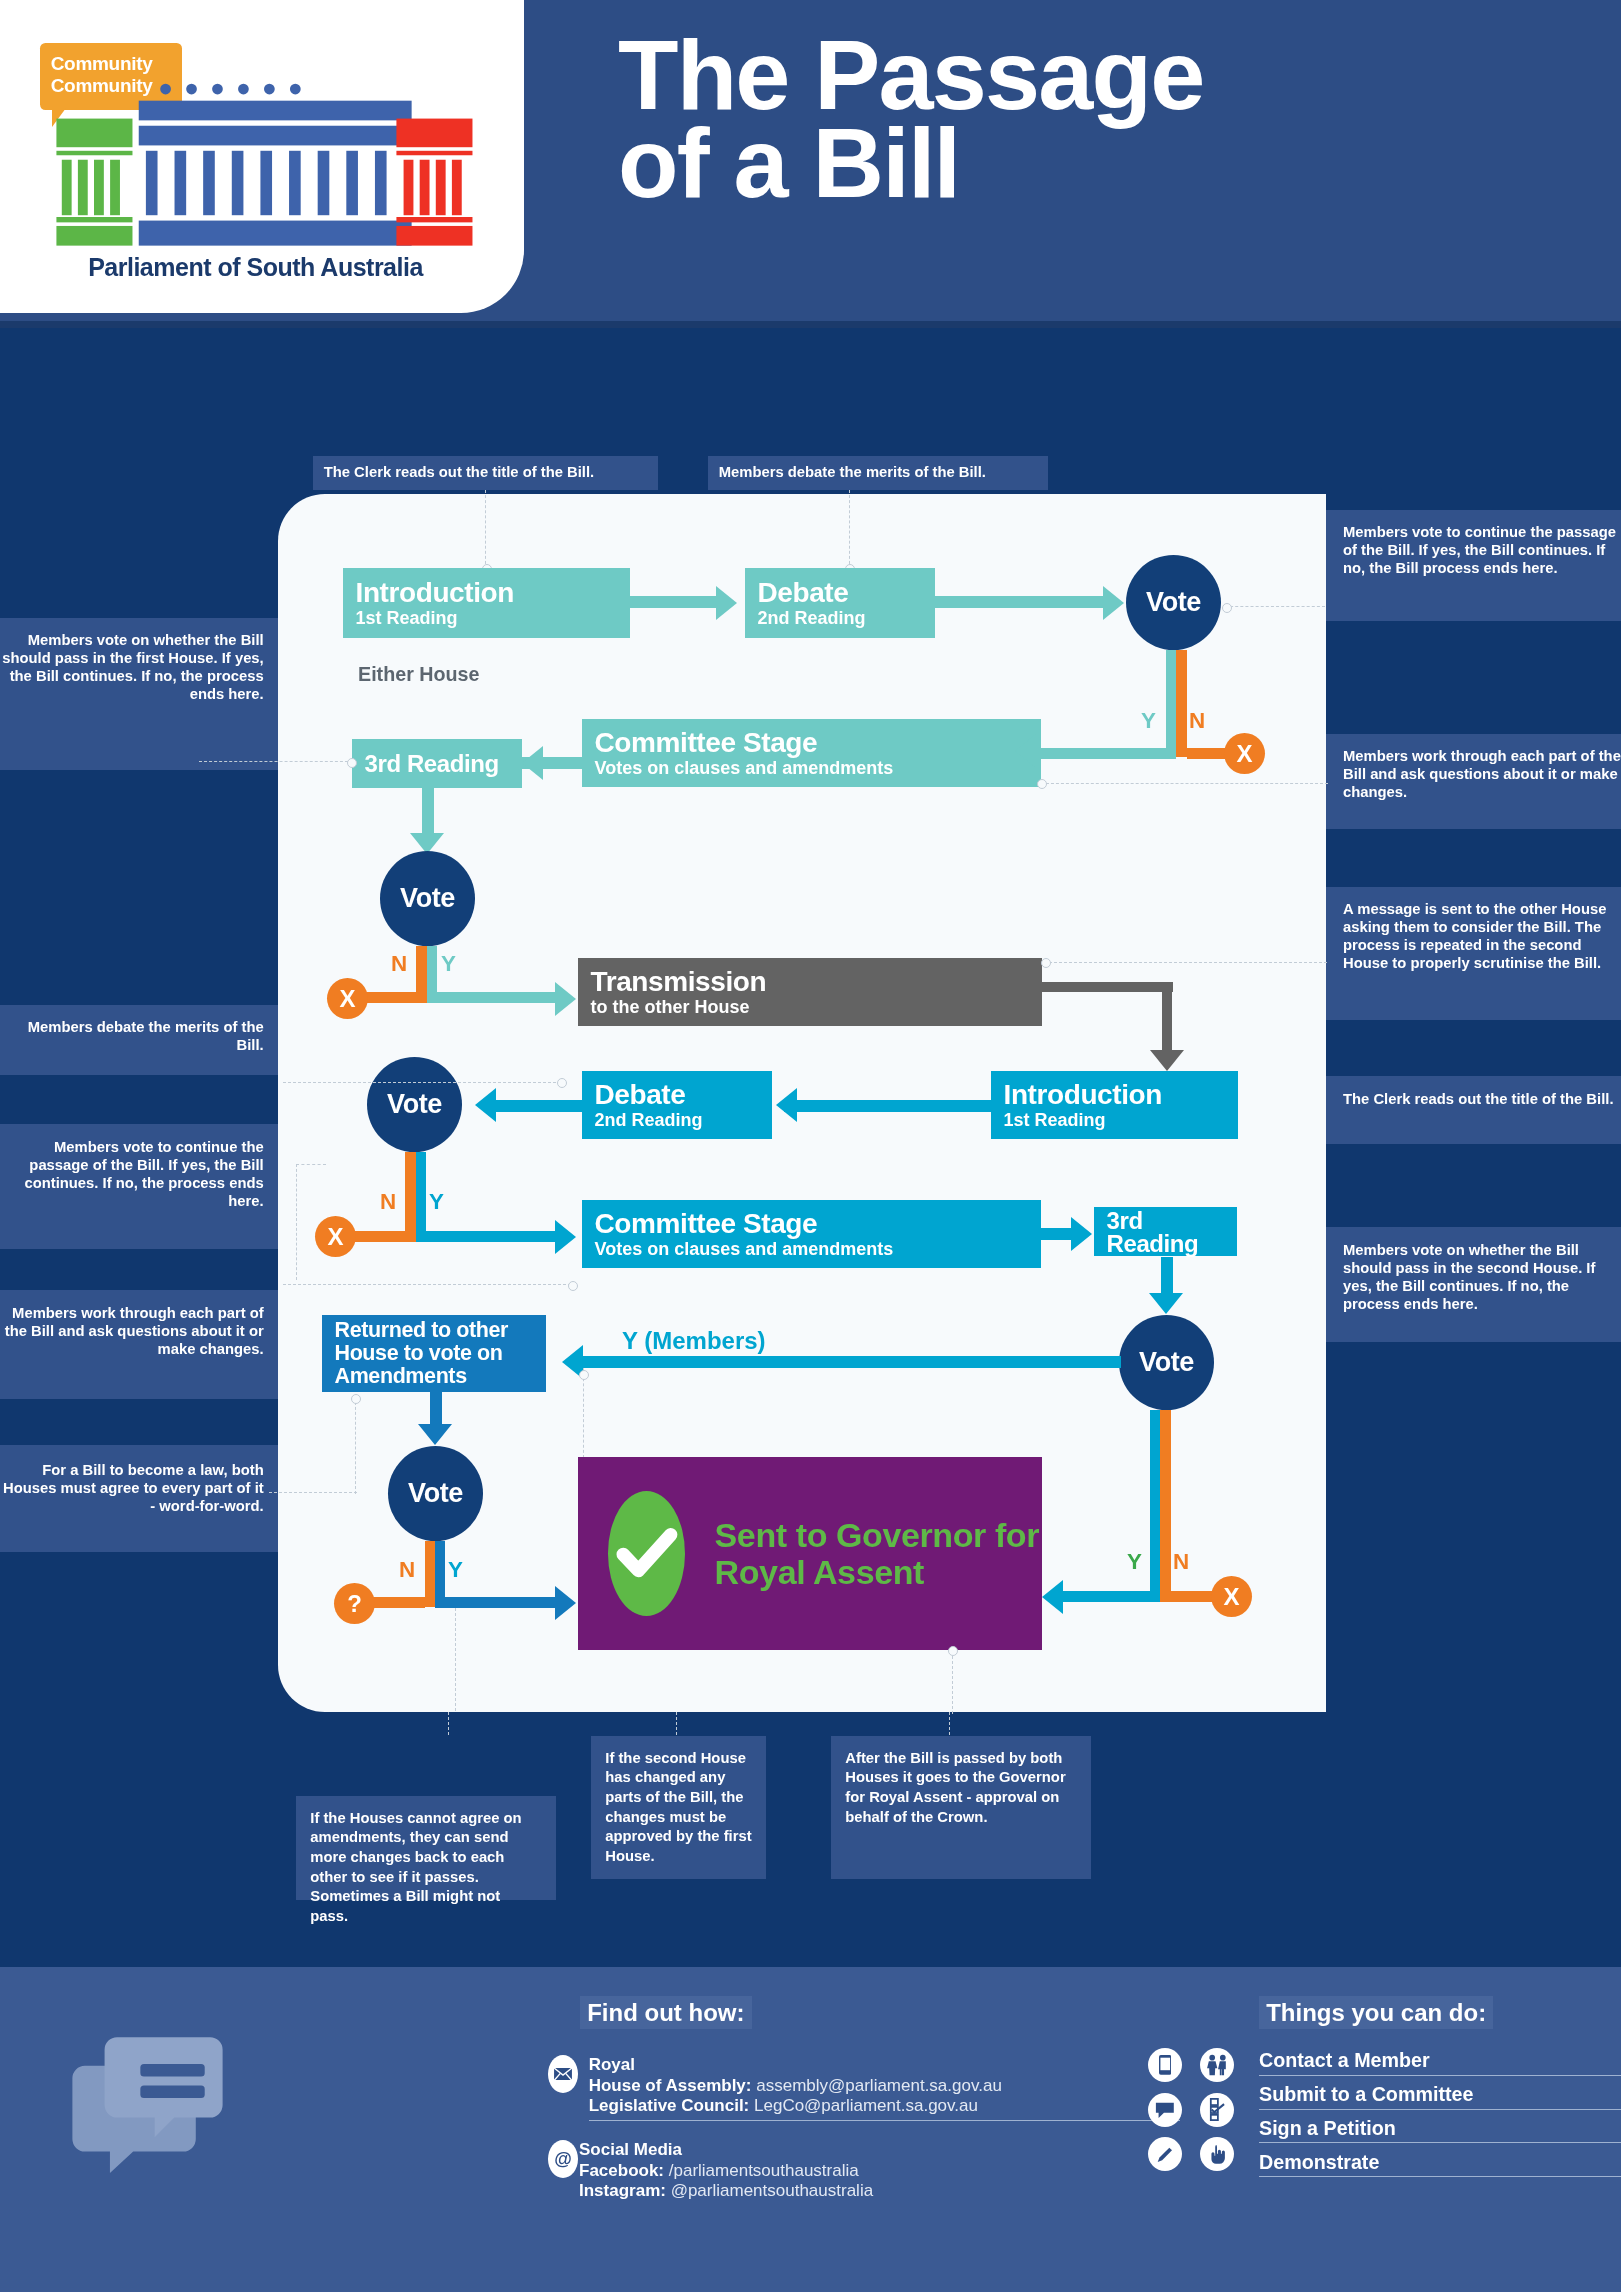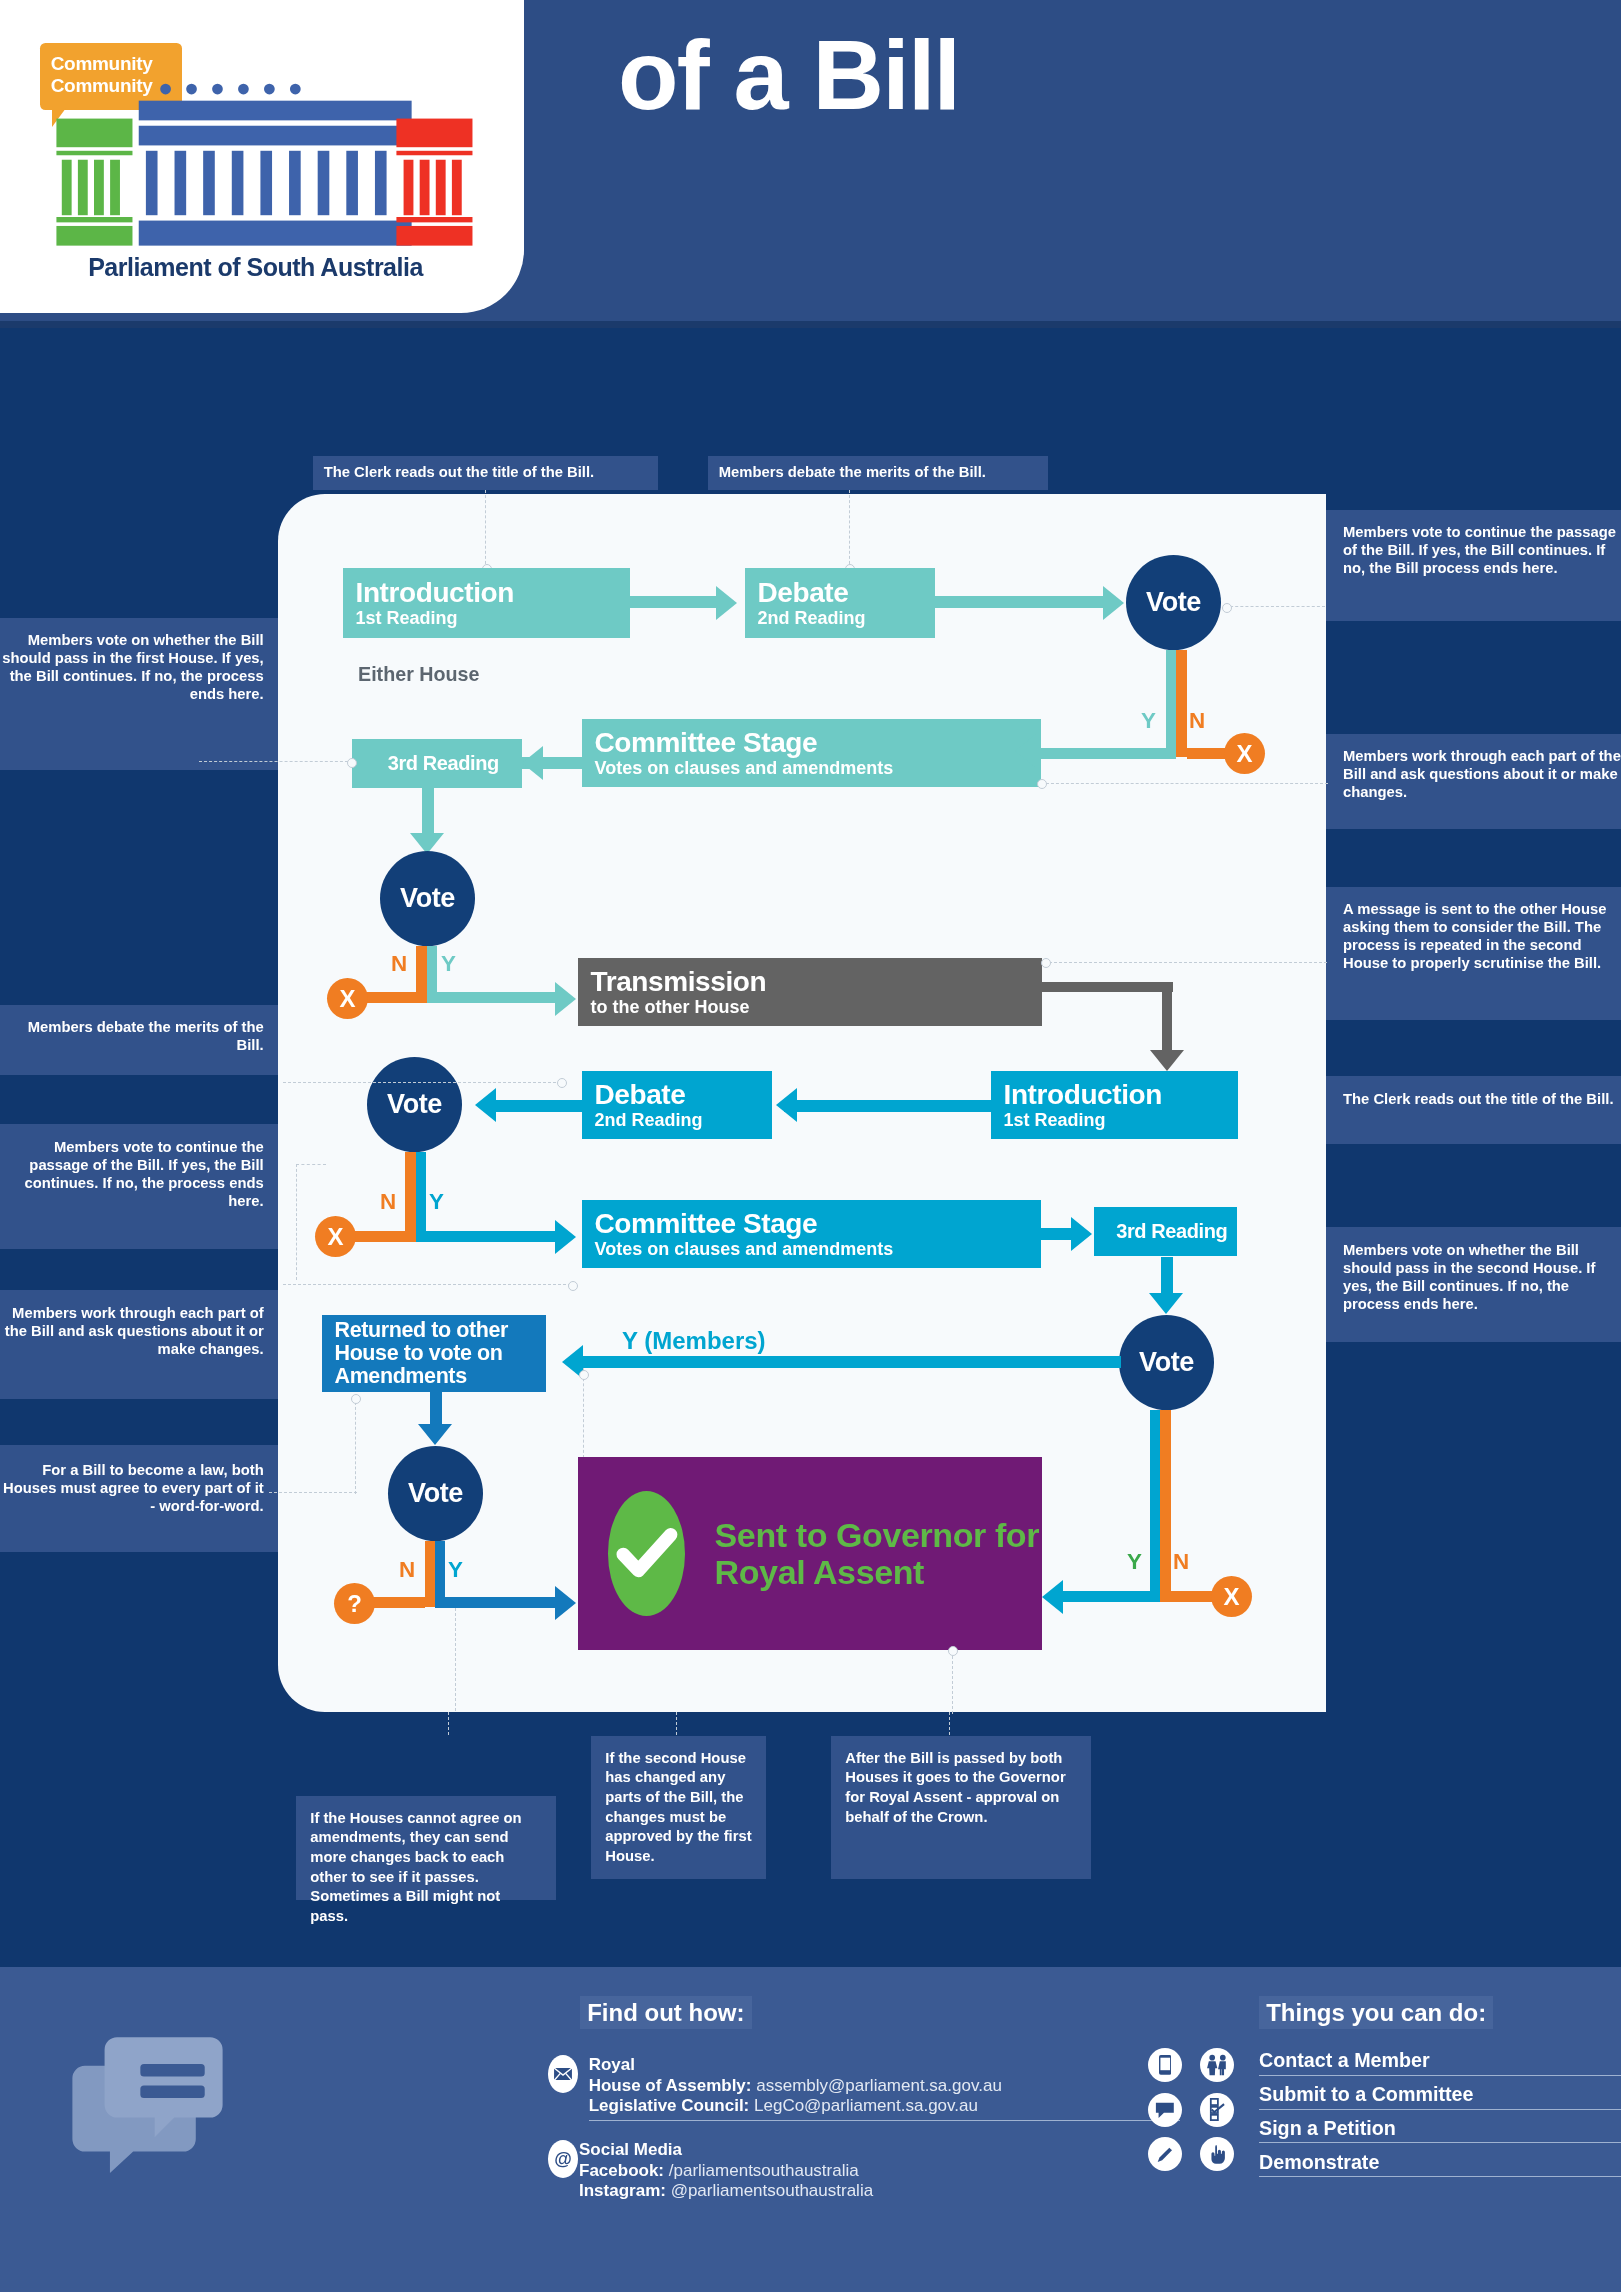--- a/index.html
+++ b/index.html
@@ -38,21 +38,21 @@
        padding:7.2px 10.7px;box-sizing:border-box;}
 
   
   .note{background:#32528b;color:#fff;font-weight:bold;font-size:14.8px;line-height:19.7px;
         padding:12.5px 14.3px;box-sizing:border-box;}
 
   
   .node{box-sizing:border-box;color:#fff;display:flex;flex-direction:column;justify-content:center;}
   .node .t1{font-weight:bold;font-size:28px;line-height:29.6px;letter-spacing:-0.4px;}
   .node .t2{font-weight:bold;font-size:18px;line-height:20.6px;}
-  .node.small .t1{font-size:20px;line-height:23px;text-align:center;}
+  .node.small .t1{font-size:24px;line-height:23px;}
   .pad{padding-left:12.5px;}
 
   .teal{background:#6ecac5;}
   .cyan{background:#00a5d0;}
   .blue{background:#1379bc;}
   .grey{background:#636363;}
 
   .vote{background:#123f78;border-radius:50%;color:#fff;display:flex;align-items:center;justify-content:center;
         font-weight:bold;font-size:27px;letter-spacing:-0.4px;}
   .xdot{background:#f07d22;border-radius:50%;color:#fff;display:flex;align-items:center;justify-content:center;
@@ -145,20 +145,21 @@
           <rect x="450" y="88" width="11" height="62"></rect>
       </g>
       <rect x="388" y="152" width="85" height="6" fill="#ee3124"></rect>
       <rect x="388" y="162" width="85" height="22" fill="#ee3124"></rect>
     </svg>
 
     <div class="abs" id="parl-name">Parliament of South Australia</div>
   </div>
 
   <div class="abs" id="main-title">
+    <div>The Passage</div>
     <div>of a Bill</div>
   </div>
 </div>
 <div class="abs" id="header-stripe"></div>
 
 <div class="abs" id="body-bg"></div>
 
 <div class="abs band band-left" style="top:618px;height:152px">
   <div class="band-txt" style="padding-top:12.5px">Members vote on whether the Bill should pass in the first House. If yes, the Bill continues. If no, the process ends here.</div>
 </div>

